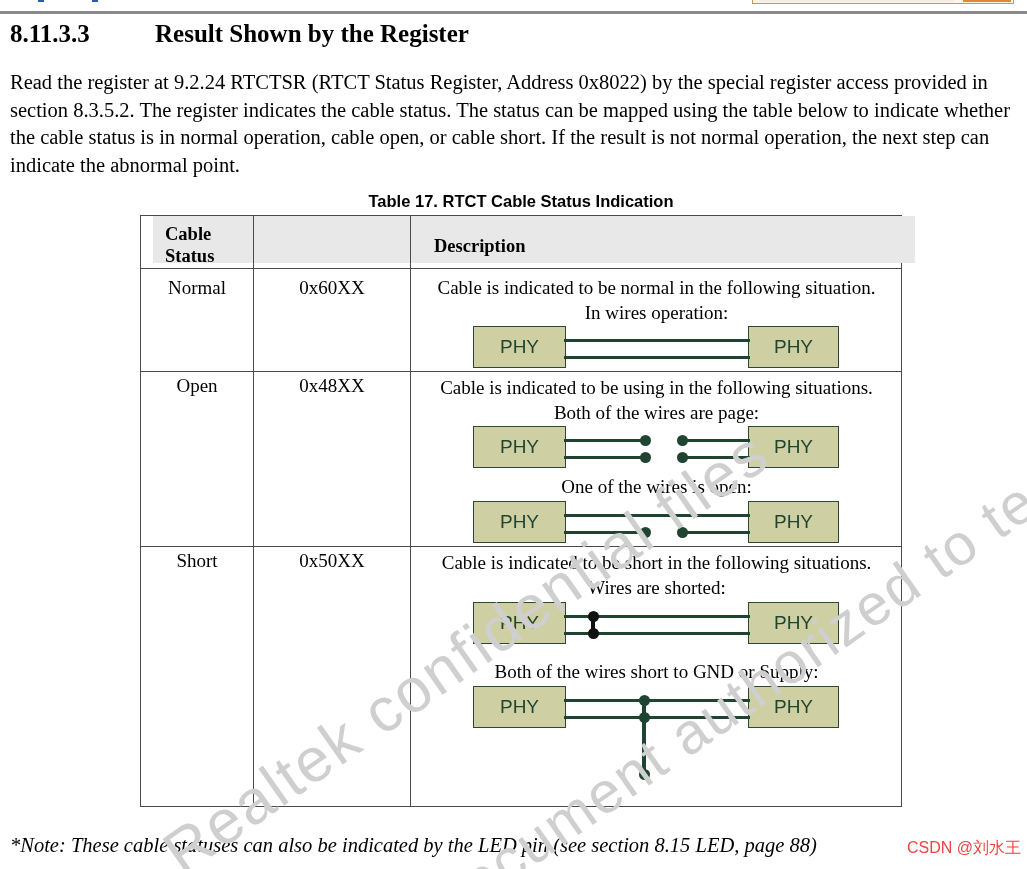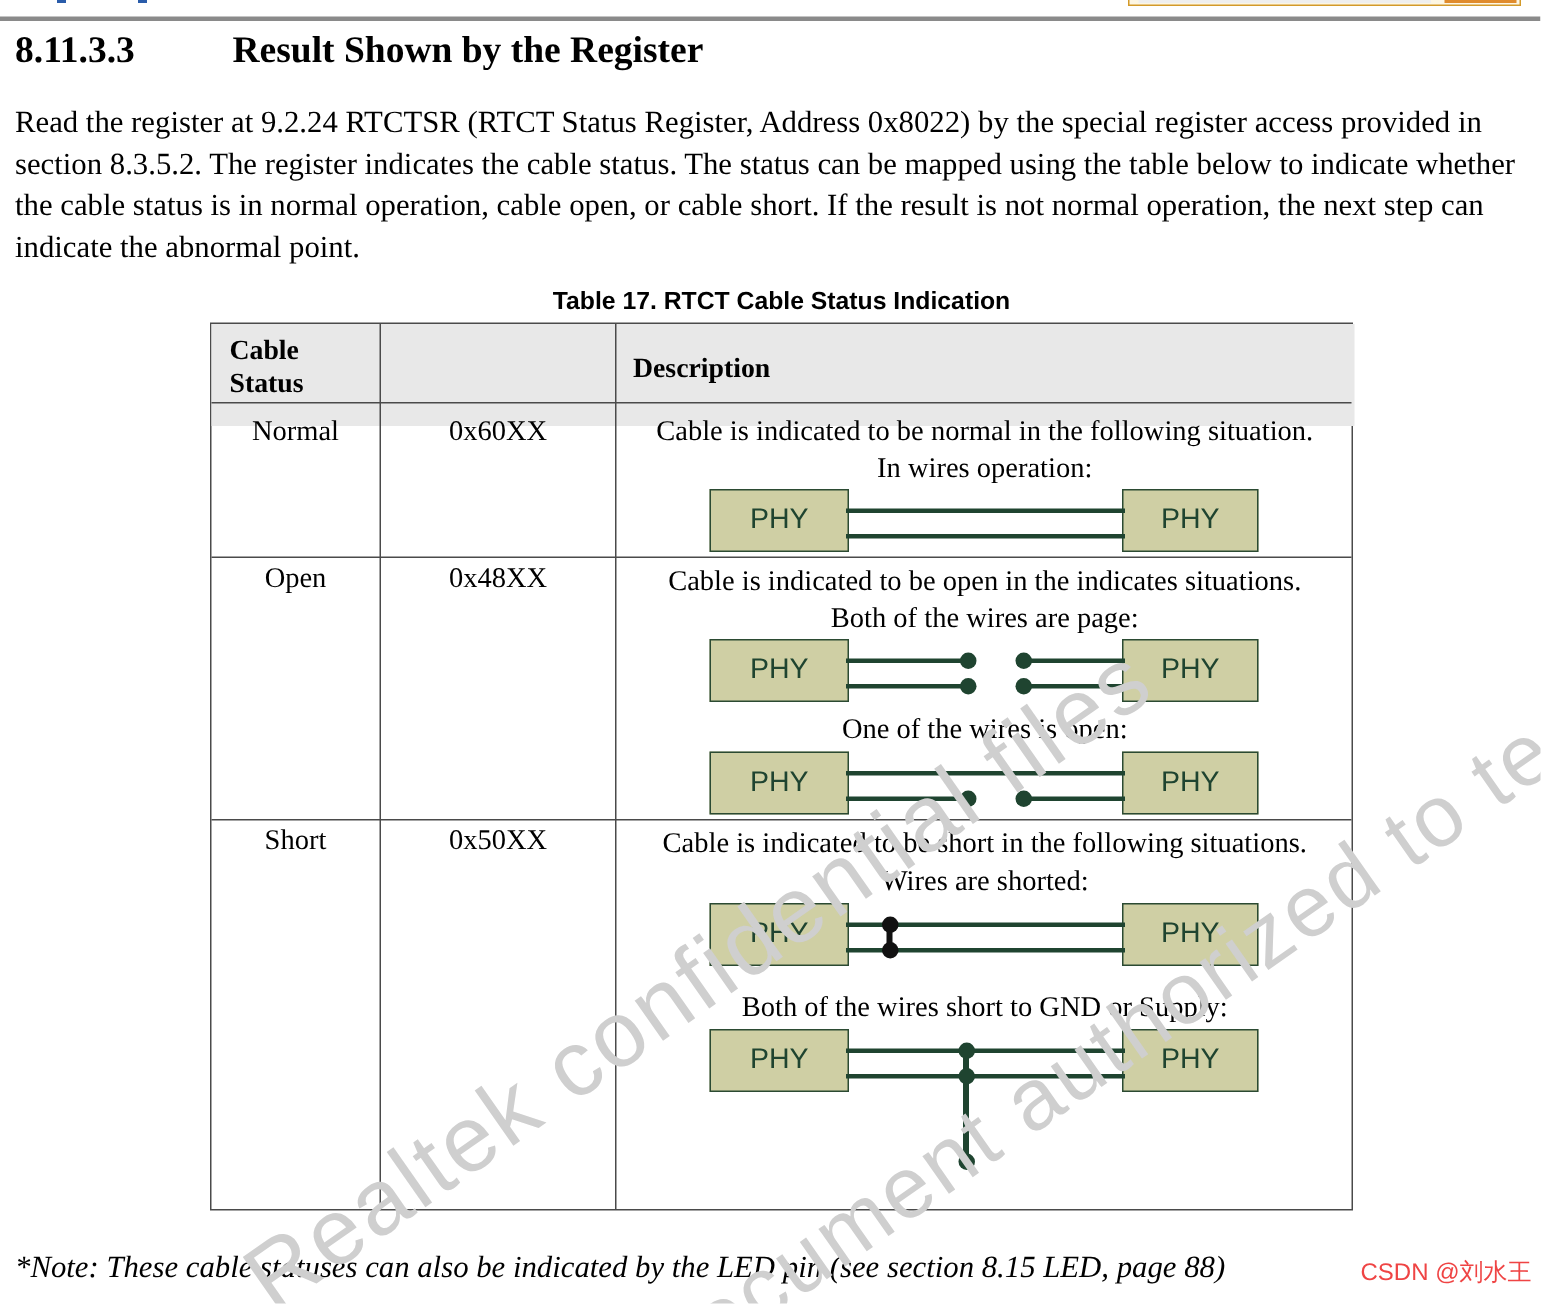--- a/index.html
+++ b/index.html
@@ -28,21 +28,21 @@
   .bodytext{position:absolute;left:10px;top:69px;width:1014px;font-size:20.5px;line-height:27.5px;text-align:left;}
 
   
   .table-caption{position:absolute;left:140px;top:192px;width:762px;text-align:center;
       font-family:"Liberation Sans","DejaVu Sans",sans-serif;font-size:16.5px;font-weight:bold;}
 
   
   .tbl{position:absolute;left:140px;top:215px;width:762px;height:592px;border:1px solid #4a4a4a;box-sizing:border-box;}
   .tbl .vline{position:absolute;top:0;bottom:0;width:1px;background:#4a4a4a;}
   .tbl .hline{position:absolute;left:0;right:0;height:1px;background:#4a4a4a;}
-  .thead{position:absolute;left:0;top:0;width:762px;height:68px;background:#e8e8e8;}
+  .thead{position:absolute;left:12px;top:0;width:762px;height:47px;background:#e8e8e8;}
   .thead .hcell{position:absolute;font-size:18.5px;font-weight:bold;line-height:22px;}
 
   .cell-status{position:absolute;width:112px;text-align:center;font-size:19px;}
   .cell-reg{position:absolute;left:113px;width:156px;text-align:center;font-size:19px;}
   .desc{position:absolute;left:270px;width:491px;text-align:center;font-size:19px;}
 
   
   .diag{position:absolute;left:270px;width:491px;}
   .phy{position:absolute;background:#cfcfa4;border:1px solid #2b4a32;color:#1f4430;
        font-family:"Liberation Sans","DejaVu Sans",sans-serif;font-size:19px;
@@ -121,21 +121,21 @@
       <div class="phy" style="left:62px;top:3px;width:93px;height:42px;">PHY</div>
       <div class="phy" style="left:337px;top:3px;width:91px;height:42px;">PHY</div>
       <div class="wire" style="left:153px;top:16px;width:186px;"></div>
       <div class="wire" style="left:153px;top:33px;width:186px;"></div>
     </div>
   </div>
 
   <div>
     <div class="cell-status" style="top:159px;">Open</div>
     <div class="cell-reg" style="top:159px;">0x48XX</div>
-    <div class="desc" style="top:161px;">Cable is indicated to be open in the indicates situations.</div>
+    <div class="desc" style="top:161px;">Cable is indicated to be using in the following situations.</div>
     <div class="desc" style="top:186px;">Both of the wires are page:</div>
 
     <div class="diag" style="top:207px;height:45px;">
       <div class="phy" style="left:62px;top:3px;width:93px;height:42px;">PHY</div>
       <div class="phy" style="left:337px;top:3px;width:91px;height:42px;">PHY</div>
       <div class="wire" style="left:153px;top:16px;width:82px;"></div>
       <div class="wire" style="left:153px;top:33px;width:82px;"></div>
       <div class="wire" style="left:272px;top:16px;width:67px;"></div>
       <div class="wire" style="left:272px;top:33px;width:67px;"></div>
       <div class="dot" style="left:229px;top:12px;"></div>

